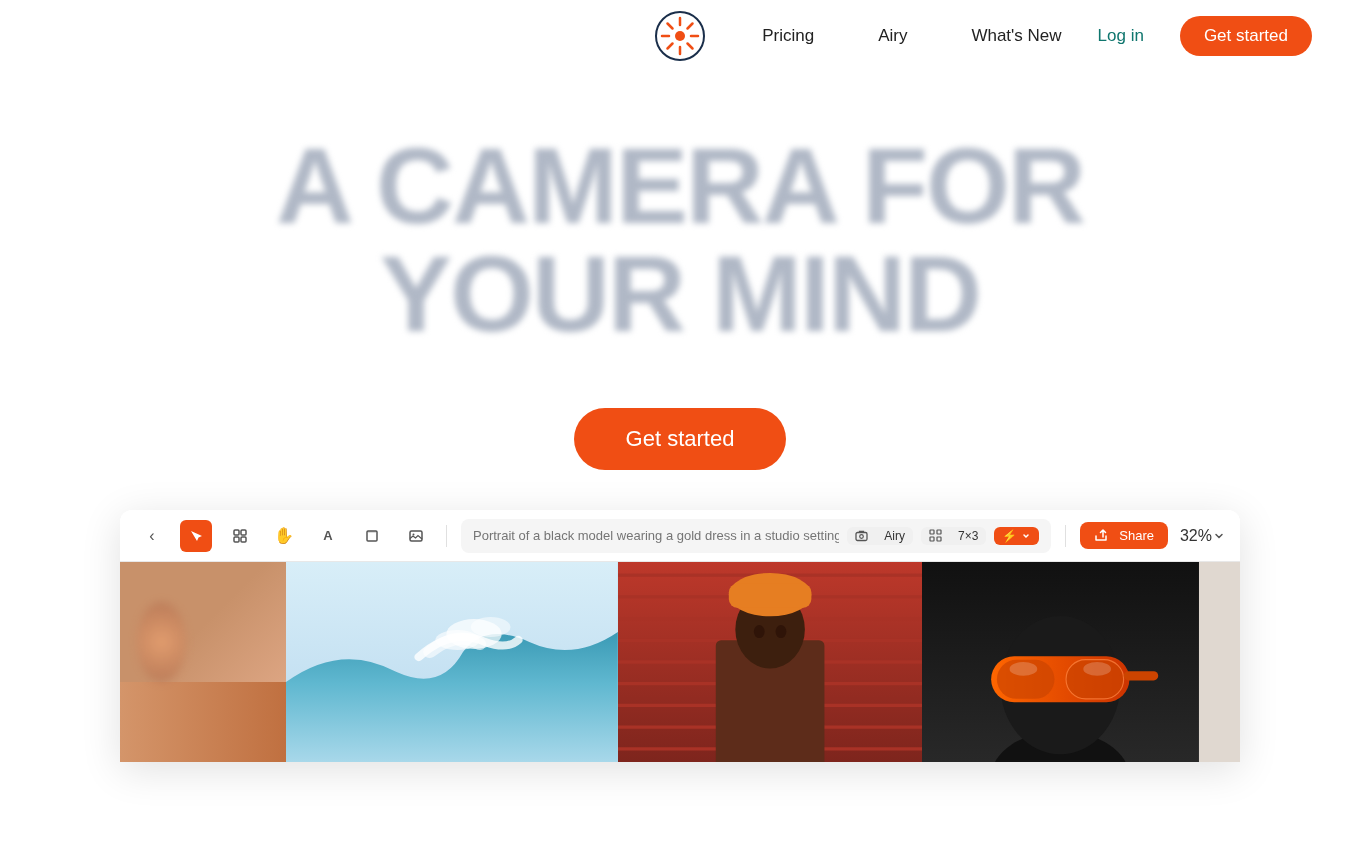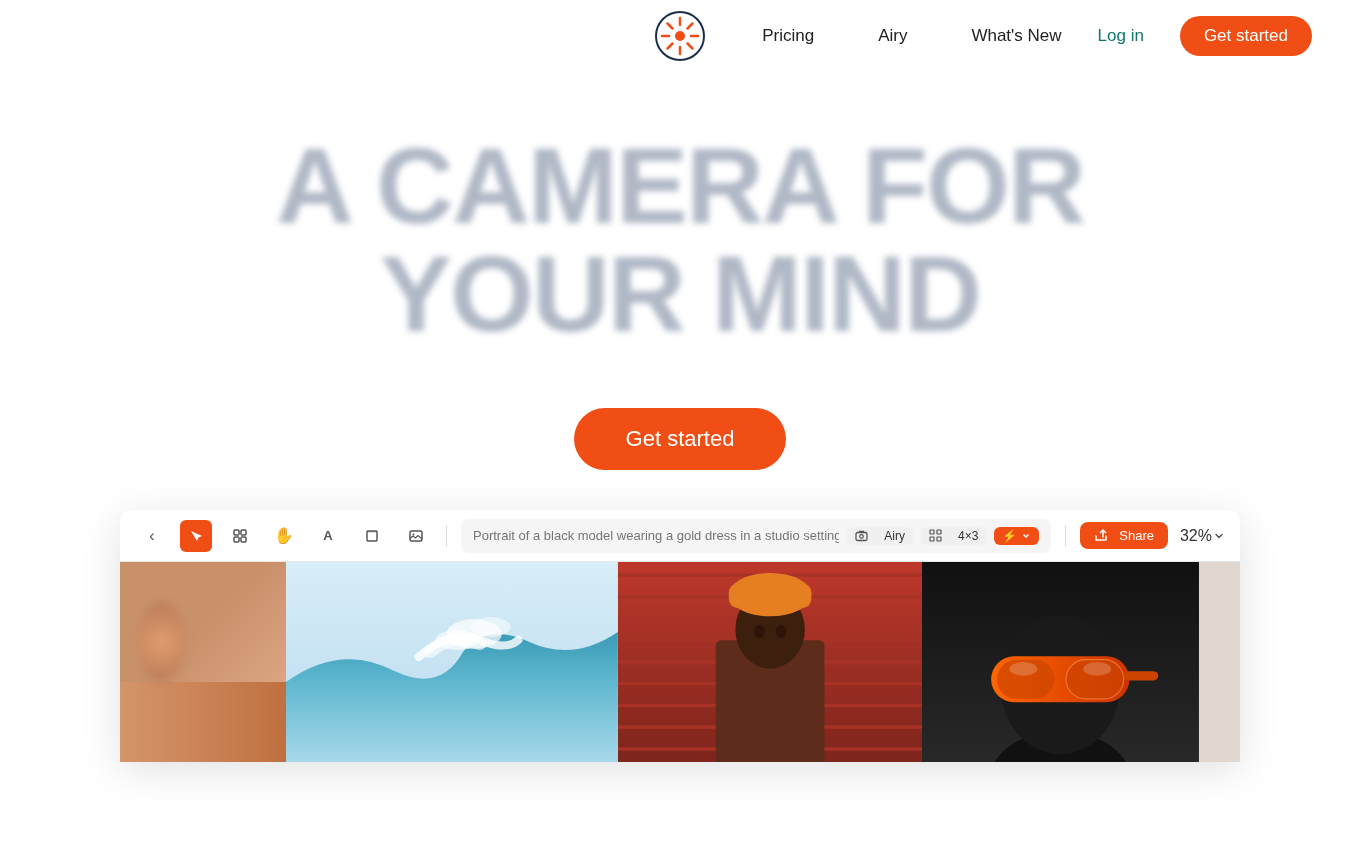--- a/index.html
+++ b/index.html
@@ -208,21 +208,21 @@
         <span>Airy</span>
       </div>
 
       <div class="toolbar-tag">
         <svg width="13" height="13" viewBox="0 0 13 13" fill="none">
           <rect x="1" y="1" width="4" height="4" rx="0.5" stroke="#555" stroke-width="1.2"></rect>
           <rect x="8" y="1" width="4" height="4" rx="0.5" stroke="#555" stroke-width="1.2"></rect>
           <rect x="1" y="8" width="4" height="4" rx="0.5" stroke="#555" stroke-width="1.2"></rect>
           <rect x="8" y="8" width="4" height="4" rx="0.5" stroke="#555" stroke-width="1.2"></rect>
         </svg>
-        <span>4×3</span>
+        <span>7×3</span>
       </div>
 
       <div class="toolbar-tag-orange">
         <span>⚡</span>
         <svg width="10" height="10" viewBox="0 0 10 10" fill="none">
           <path d="M3 4L5 6L7 4" stroke="white" stroke-width="1.5" stroke-linecap="round"></path>
         </svg>
       </div>
     </div>
 

